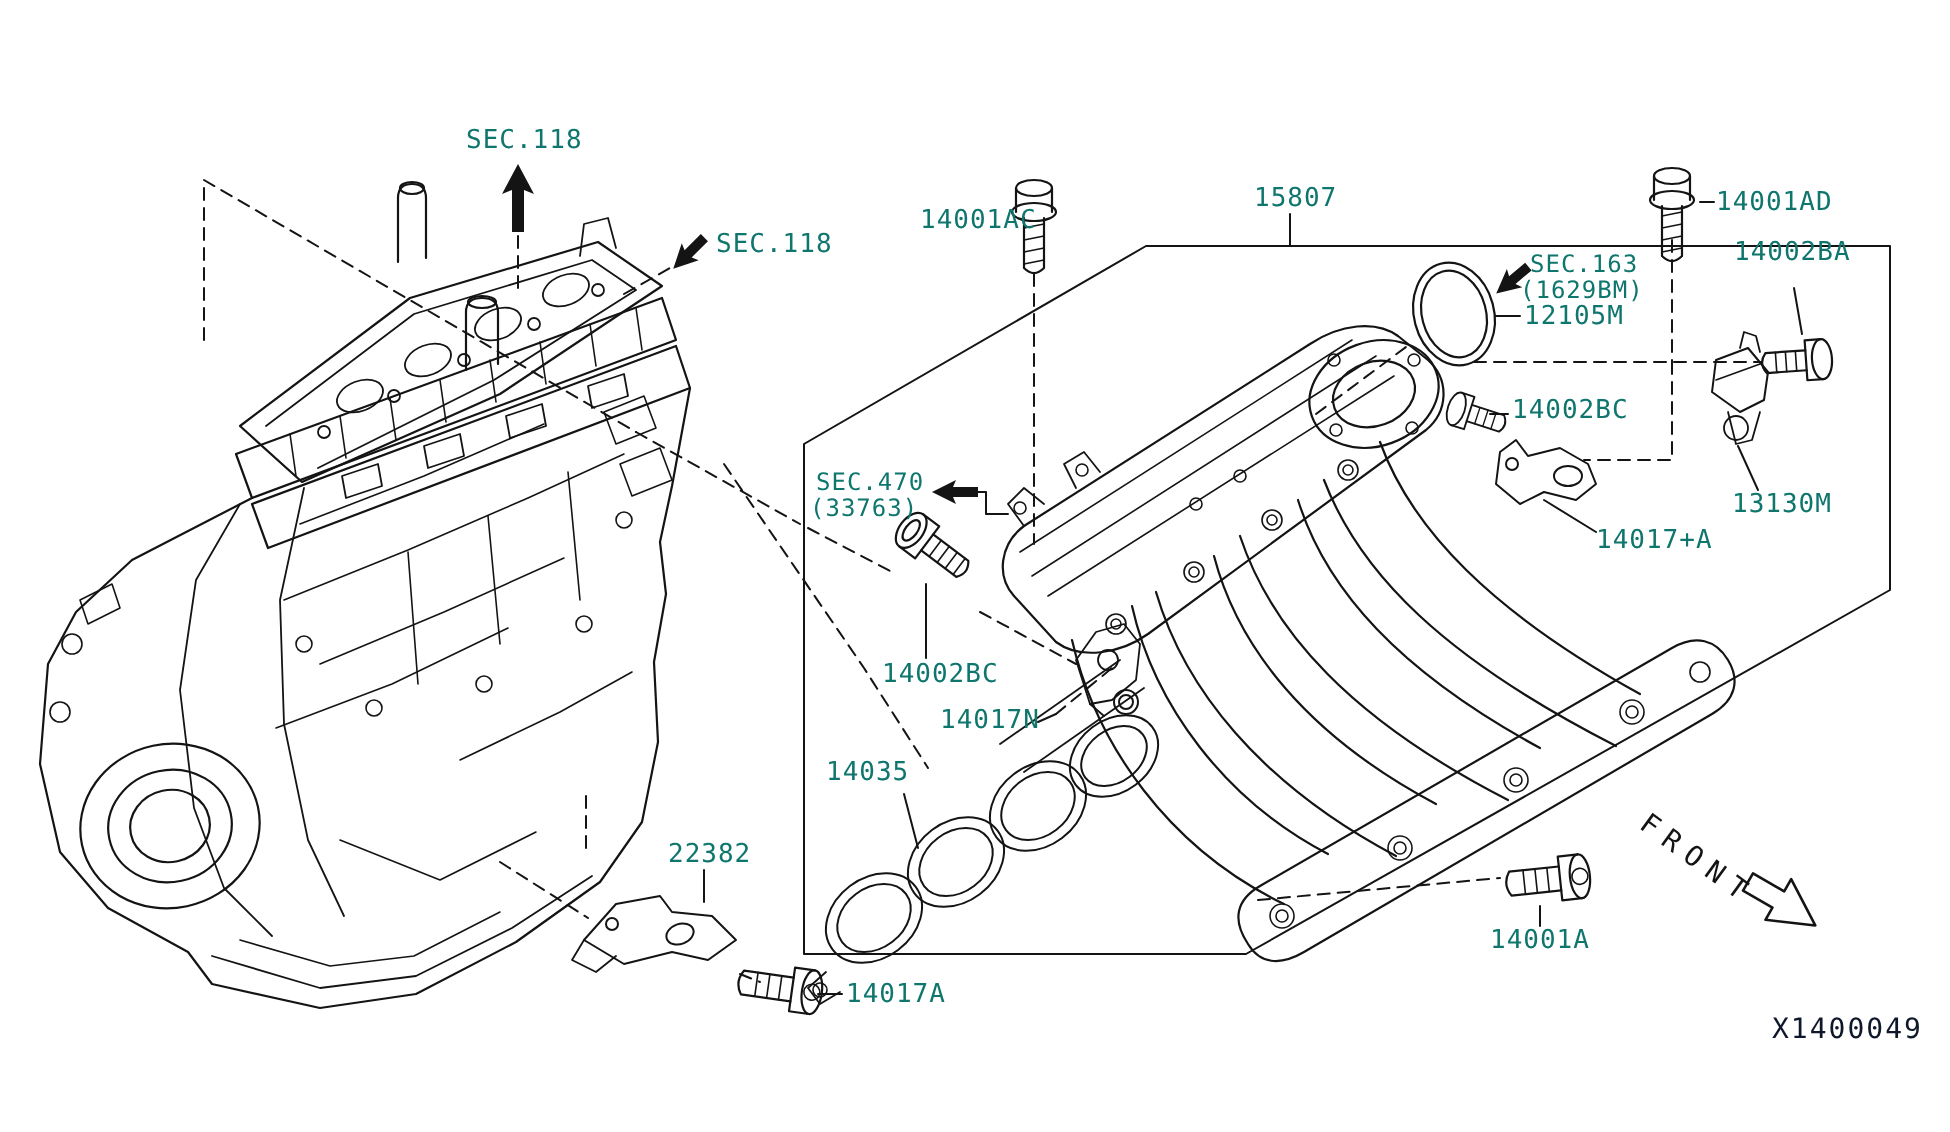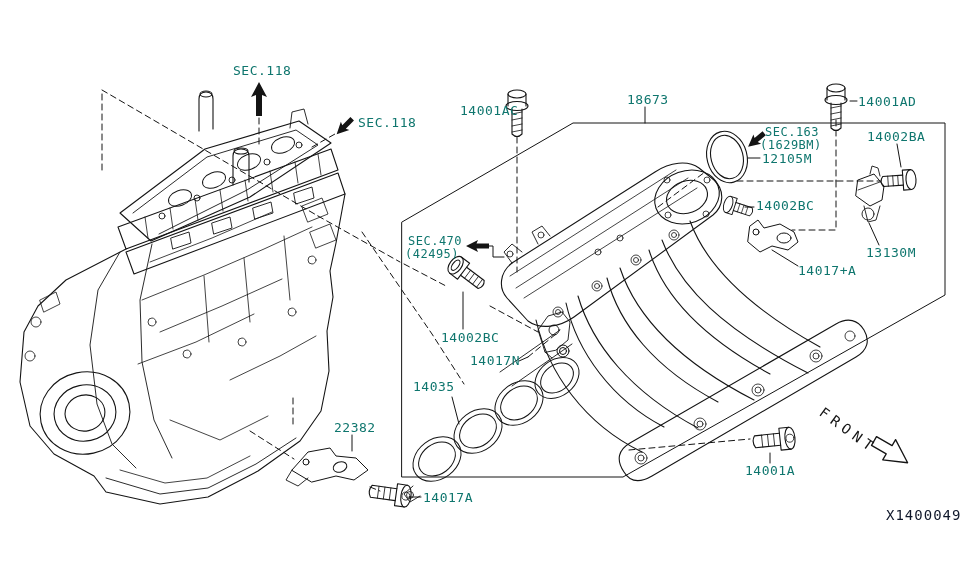--- a/index.html
+++ b/index.html
@@ -316,31 +316,31 @@
     </g>
     <g transform="translate(874,441) rotate(30)">
       <path d="M0,-5 L18,-5 L18,-12 L40,2 L17,12 L17,5 L0,5 Z" fill="#ffffff" stroke="#141414" stroke-width="1.3"></path>
     </g>
   </g>
 </svg>
 
 <div class="lbl" style="left:233px;top:64px">SEC.118</div>
 <div class="lbl" style="left:358px;top:116px">SEC.118</div>
 <div class="lbl" style="left:460px;top:104px">14001AC</div>
-<div class="lbl" style="left:627px;top:93px">18673</div>
+<div class="lbl" style="left:627px;top:93px">15807</div>
 <div class="lbl" style="left:858px;top:95px">14001AD</div>
 <div class="lbl small" style="left:765px;top:126px">SEC.163</div>
 <div class="lbl small" style="left:760px;top:139px">(1629BM)</div>
 <div class="lbl" style="left:762px;top:152px">12105M</div>
-<div class="lbl" style="left:867px;top:130px">14002BA</div>
+<div class="lbl" style="left:867px;top:120px">14002BA</div>
 <div class="lbl" style="left:756px;top:199px">14002BC</div>
 <div class="lbl" style="left:866px;top:246px">13130M</div>
 <div class="lbl" style="left:798px;top:264px">14017+A</div>
 <div class="lbl small" style="left:408px;top:235px">SEC.470</div>
-<div class="lbl small" style="left:405px;top:248px">(42495)</div>
+<div class="lbl small" style="left:405px;top:248px">(33763)</div>
 <div class="lbl" style="left:441px;top:331px">14002BC</div>
 <div class="lbl" style="left:470px;top:354px">14017N</div>
 <div class="lbl" style="left:413px;top:380px">14035</div>
 <div class="lbl" style="left:334px;top:421px">22382</div>
 <div class="lbl" style="left:423px;top:491px">14017A</div>
 <div class="lbl" style="left:745px;top:464px">14001A</div>
 
 <div class="front-lbl" style="left:826px;top:404px">FRONT</div>
 <div class="code-lbl" style="left:886px;top:507px">X1400049</div>
 

